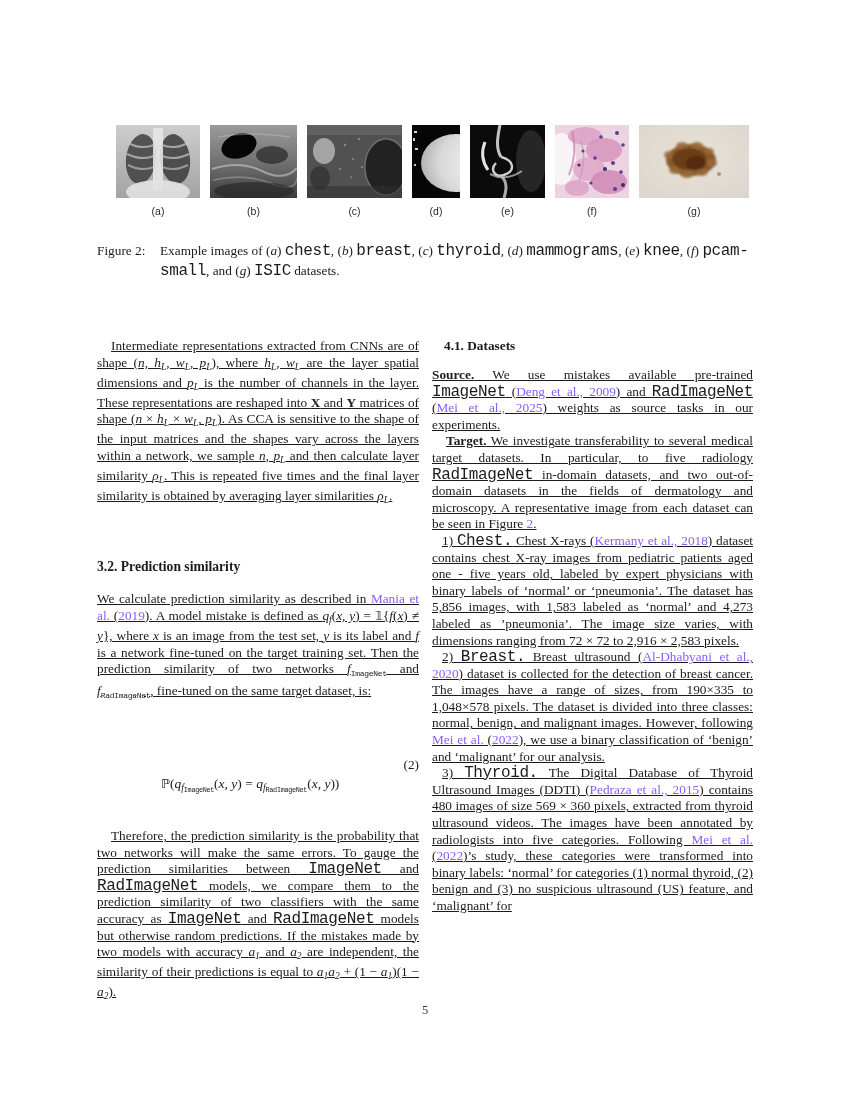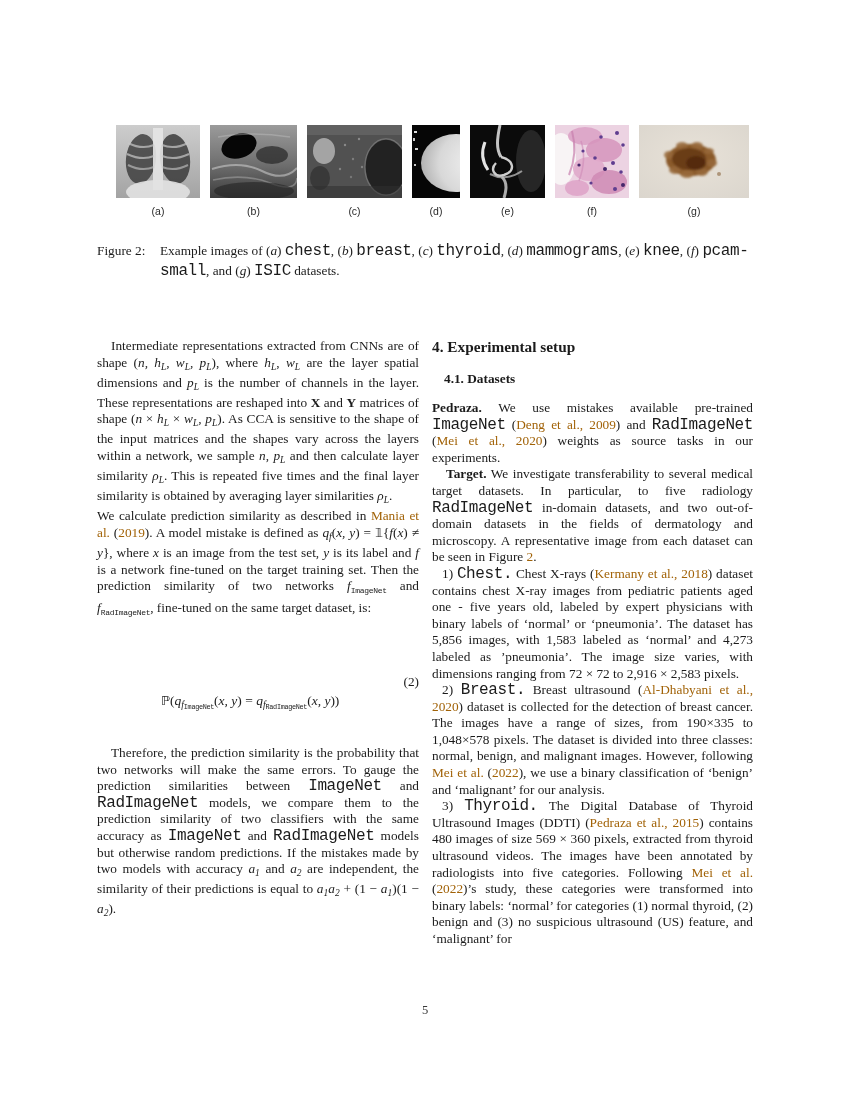--- a/index.html
+++ b/index.html
@@ -14,41 +14,41 @@
   .fig-label{margin-top:7px;font-family:"Liberation Sans","DejaVu Sans",sans-serif;font-size:10.5px;color:#2a2a2a;}
 
   .caption{position:absolute;top:241px;left:97px;width:660px;display:flex;font-size:13.3px;line-height:20px;}
   .caption-label{flex:0 0 63px;}
   .caption-text{flex:1;}
 
   .col{position:absolute;top:338px;font-size:13.3px;line-height:16.6px;}
   .col-left{left:97px;width:322px;}
   .col-right{left:432px;width:321px;}
 
-  p{margin:0;text-align:justify;}
+  p{margin:0;text-align:justify;text-decoration:underline;}
   .ind{text-indent:14px;}
   .ind-sm{text-indent:10px;}
 
   .h-sec{font-size:15.3px;font-weight:bold;margin:0 0 15px 0;line-height:18px;}
   .h-sub{font-size:13.3px;font-weight:bold;margin:0 0 13px 12px;line-height:16px;}
   .h-32{font-size:13.6px;font-weight:bold;margin:51px 0 16px 0;line-height:16px;}
 
   .eqrow{margin-top:27px;display:flex;align-items:center;}
   .eq{flex:1;text-align:center;font-size:13.5px;margin-top:45px;}
   .eqno{text-align:right;}
   .p-after-eq{margin-top:29px;}
 
   
   .m{font-style:italic;}
   .ms{font-style:italic;font-size:9.5px;vertical-align:-2.5px;}
   .b{font-weight:bold;}
   .tt{font-family:"Liberation Mono","DejaVu Sans Mono",monospace;font-size:16px;letter-spacing:-0.4px;}
   .tts{font-family:"Liberation Mono","DejaVu Sans Mono",monospace;font-size:8px;vertical-align:-3px;letter-spacing:-0.3px;}
   .ttss{font-family:"Liberation Mono","DejaVu Sans Mono",monospace;font-size:6.8px;vertical-align:-4px;letter-spacing:-0.3px;}
-  .lnk{color:#a16207;}
+  .lnk{color:#8b5cf6;}
   .bb{font-family:"DejaVu Sans",sans-serif;font-size:12.6px;}
 
   .pageno{position:absolute;top:1003px;left:0;right:0;text-align:center;font-size:12.5px;color:#3a3a3a;}
 </style>
 </head>
 <body>
 
 <div class="figure-row">
 
   <div class="fig-cell">
@@ -207,31 +207,31 @@
   </div>
 </div>
 
 <div class="caption">
   <span class="caption-label">Figure 2:</span>
   <span class="caption-text"><span>Example images of (</span><span class="m">a</span><span>) </span><span class="tt">chest</span><span>, (</span><span class="m">b</span><span>) </span><span class="tt">breast</span><span>, (</span><span class="m">c</span><span>) </span><span class="tt">thyroid</span><span>, (</span><span class="m">d</span><span>) </span><span class="tt">mammograms</span><span>, (</span><span class="m">e</span><span>) </span><span class="tt">knee</span><span>, (</span><span class="m">f</span><span>) </span><span class="tt">pcam-small</span><span>, and (</span><span class="m">g</span><span>) </span><span class="tt">ISIC</span><span> datasets.</span></span>
 </div>
 
 <div class="col col-left">
   <p class="ind"><span>Intermediate representations extracted from CNNs are of shape (</span><span class="m">n, h</span><span class="ms">L</span><span class="m">, w</span><span class="ms">L</span><span class="m">, p</span><span class="ms">L</span><span>), where </span><span class="m">h</span><span class="ms">L</span><span>, </span><span class="m">w</span><span class="ms">L</span><span> are the layer spatial dimensions and </span><span class="m">p</span><span class="ms">L</span><span> is the number of channels in the layer. These representations are reshaped into </span><span class="b">X</span><span> and </span><span class="b">Y</span><span> matrices of shape (</span><span class="m">n</span><span> × </span><span class="m">h</span><span class="ms">L</span><span> × </span><span class="m">w</span><span class="ms">L</span><span class="m">, p</span><span class="ms">L</span><span>). As CCA is sensitive to the shape of the input matrices and the shapes vary across the layers within a network, we sample </span><span class="m">n</span><span>, </span><span class="m">p</span><span class="ms">L</span><span> and then calculate layer similarity </span><span class="m">ρ</span><span class="ms">L</span><span>. This is repeated five times and the final layer similarity is obtained by averaging layer similarities </span><span class="m">ρ</span><span class="ms">L</span><span>.</span></p>
+  <div class="h-32">3.2. Prediction similarity</div>
   <p><span>We calculate prediction similarity as described in </span><span class="lnk">Mania et al.</span><span> (</span><span class="lnk">2019</span><span>). A model mistake is defined as </span><span class="m">q</span><span class="ms">f</span><span>(</span><span class="m">x, y</span><span>) = </span><span class="bb">𝟙</span><span>{</span><span class="m">f</span><span>(</span><span class="m">x</span><span>) ≠ </span><span class="m">y</span><span>}, where </span><span class="m">x</span><span> is an image from the test set, </span><span class="m">y</span><span> is its label and </span><span class="m">f</span><span> is a network fine-tuned on the target training set. Then the prediction similarity of two networks </span><span class="m">f</span><span class="tts">ImageNet</span><span> and </span><span class="m">f</span><span class="tts">RadImageNet</span><span>, fine-tuned on the same target dataset, is:</span></p>
   <div class="eqrow">
     <span class="eq"><span class="bb">ℙ</span><span>(</span><span class="m">q</span><span class="ms">f</span><span class="ttss">ImageNet</span><span>(</span><span class="m">x, y</span><span>) = </span><span class="m">q</span><span class="ms">f</span><span class="ttss">RadImageNet</span><span>(</span><span class="m">x, y</span><span>))</span></span>
     <span class="eqno">(2)</span>
   </div>
   <p class="ind p-after-eq"><span>Therefore, the prediction similarity is the probability that two networks will make the same errors. To gauge the prediction similarities between </span><span class="tt">ImageNet</span><span> and </span><span class="tt">RadImageNet</span><span> models, we compare them to the prediction similarity of two classifiers with the same accuracy as </span><span class="tt">ImageNet</span><span> and </span><span class="tt">RadImageNet</span><span> models but otherwise random predictions. If the mistakes made by two models with accuracy </span><span class="m">a</span><span class="ms">1</span><span> and </span><span class="m">a</span><span class="ms">2</span><span> are independent, the similarity of their predictions is equal to </span><span class="m">a</span><span class="ms">1</span><span class="m">a</span><span class="ms">2</span><span> + (1 − </span><span class="m">a</span><span class="ms">1</span><span>)(1 − </span><span class="m">a</span><span class="ms">2</span><span>).</span></p>
 </div>
 
 <div class="col col-right">
-  <div class="h-sec">4. Experimental setup</div>
   <div class="h-sub">4.1. Datasets</div>
-  <p><span class="b">Pedraza.</span><span>  We use mistakes available pre-trained </span><span class="tt">ImageNet</span><span> (</span><span class="lnk">Deng et al., 2009</span><span>) and </span><span class="tt">RadImageNet</span><span> (</span><span class="lnk">Mei et al., 2020</span><span>) weights as source tasks in our experiments.</span></p>
+  <p><span class="b">Source.</span><span>  We use mistakes available pre-trained </span><span class="tt">ImageNet</span><span> (</span><span class="lnk">Deng et al., 2009</span><span>) and </span><span class="tt">RadImageNet</span><span> (</span><span class="lnk">Mei et al., 2025</span><span>) weights as source tasks in our experiments.</span></p>
   <p class="ind"><span class="b">Target.</span><span> We investigate transferability to several medical target datasets. In particular, to five radiology </span><span class="tt">RadImageNet</span><span> in-domain datasets, and two out-of-domain datasets in the fields of dermatology and microscopy. A representative image from each dataset can be seen in Figure </span><span class="lnk">2</span><span>.</span></p>
   <p class="ind-sm"><span>1) </span><span class="tt">Chest.</span><span> Chest X-rays (</span><span class="lnk">Kermany et al., 2018</span><span>) dataset contains chest X-ray images from pediatric patients aged one - five years old, labeled by expert physicians with binary labels of ‘normal’ or ‘pneumonia’. The dataset has 5,856 images, with 1,583 labeled as ‘normal’ and 4,273 labeled as ’pneumonia’. The image size varies, with dimensions ranging from 72 × 72 to 2,916 × 2,583 pixels.</span></p>
   <p class="ind-sm"><span>2) </span><span class="tt">Breast.</span><span> Breast ultrasound (</span><span class="lnk">Al-Dhabyani et al., 2020</span><span>) dataset is collected for the detection of breast cancer. The images have a range of sizes, from 190×335 to 1,048×578 pixels. The dataset is divided into three classes: normal, benign, and malignant images. However, following </span><span class="lnk">Mei et al.</span><span> (</span><span class="lnk">2022</span><span>), we use a binary classification of ‘benign’ and ‘malignant’ for our analysis.</span></p>
   <p class="ind-sm"><span>3) </span><span class="tt">Thyroid.</span><span> The Digital Database of Thyroid Ultrasound Images (DDTI) (</span><span class="lnk">Pedraza et al., 2015</span><span>) contains 480 images of size 569 × 360 pixels, extracted from thyroid ultrasound videos. The images have been annotated by radiologists into five categories. Following </span><span class="lnk">Mei et al.</span><span> (</span><span class="lnk">2022</span><span>)’s study, these categories were transformed into binary labels: ‘normal’ for categories (1) normal thyroid, (2) benign and (3) no suspicious ultrasound (US) feature, and ‘malignant’ for</span></p>
 </div>
 
 <div class="pageno">5</div>
 
 </body></html>

